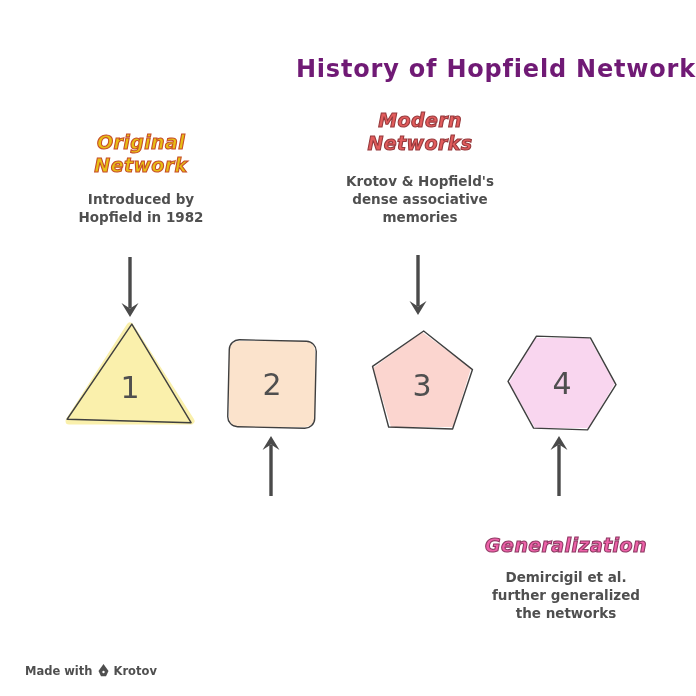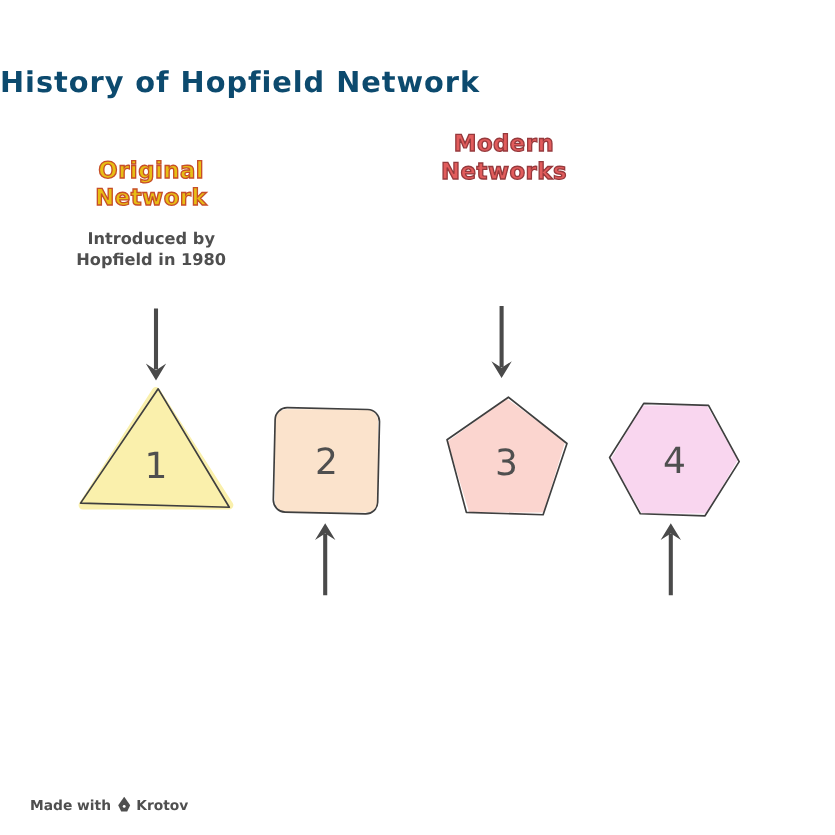--- a/index.html
+++ b/index.html
@@ -1,37 +1,37 @@
 <!DOCTYPE html>
 <html><head>
 <meta charset="utf-8">
 <style>
   html,body { margin:0; padding:0; background:#ffffff; }
   .canvas {
     position:relative; width:696px; height:696px; background:#ffffff;
     font-family:"DejaVu Sans", sans-serif; overflow:hidden;
   }
   .title {
-    position:absolute; top:55px; left:0; width:696px; text-align:left;
-    font-size:24px; font-weight:bold; color:#0c4a6e; letter-spacing:0.8px;
+    position:absolute; top:55px; left:0; width:696px; text-align:right;
+    font-size:24px; font-weight:bold; color:#701a75; letter-spacing:0.8px;
   }
   .ann { position:absolute; text-align:center; }
   .ann-heading {
     font-weight:bold; font-size:19px; line-height:1.22;
-    white-space:pre-line; letter-spacing:0.4px;
+    white-space:pre-line; letter-spacing:0.4px;font-style:italic;
   }
   .ann-body {
     font-weight:bold; font-size:13.5px; line-height:1.32; color:#4f4f4f;
     white-space:pre-line; margin-top:14px;
   }
   .hd-yellow { color:#e8be14; -webkit-text-stroke:1.1px #c74e28; }
   .hd-red    { color:#e25c5c; -webkit-text-stroke:1.1px #96393c; }
   .hd-orange { color:#ef8f3a; -webkit-text-stroke:1.1px #b85e19; }
   .hd-pink   { color:#ee61a9; -webkit-text-stroke:1.1px #8f3a63; }
-  #ann-original       { left:36px;  top:131px; width:180px; }
+  #ann-original       { left:51px;  top:131px; width:180px; }
   #ann-modern         { left:330px; top:109px; width:180px; }
   #ann-continuous     { left:181px; top:532px; width:180px; }
   #ann-generalization { left:466px; top:534px; width:200px; }
   #ann-modern .ann-body { margin-top:18px; }
   #ann-generalization .ann-body { margin-top:12px; }
   .arrow { position:absolute; }
   .shape { position:absolute; }
   .shape-number {
     font-family:"DejaVu Sans", sans-serif; font-size:30px; fill:#4f4f4f;
   }
@@ -48,26 +48,29 @@
 <body>
 
 <div class="canvas">
 
   <div class="title">History of Hopfield Network</div>
 
   <div class="ann" id="ann-original">
     <div class="ann-heading hd-yellow">Original
 Network</div>
     <div class="ann-body">Introduced by
-Hopfield in 1980</div>
+Hopfield in 1982</div>
   </div>
 
   <div class="ann" id="ann-modern">
     <div class="ann-heading hd-red">Modern
 Networks</div>
+    <div class="ann-body">Krotov &amp; Hopfield's
+dense associative
+memories</div>
   </div>
 
   <svg class="arrow" style="left:120px; top:256px;" width="20" height="62" viewBox="0 0 20 62">
     <line x1="10" y1="1" x2="10" y2="52" stroke="#4a4a4a" stroke-width="3.4"></line>
     <path d="M1.5 47 L10 61 L18.5 47 L10 52.5 Z" fill="#4a4a4a"></path>
   </svg>
   <svg class="arrow" style="left:408px; top:254px;" width="20" height="62" viewBox="0 0 20 62">
     <line x1="10" y1="1" x2="10" y2="52" stroke="#4a4a4a" stroke-width="3.4"></line>
     <path d="M1.5 47 L10 61 L18.5 47 L10 52.5 Z" fill="#4a4a4a"></path>
   </svg>
@@ -99,20 +102,26 @@
   <svg class="arrow" style="left:261px; top:435px;" width="20" height="62" viewBox="0 0 20 62">
     <line x1="10" y1="61" x2="10" y2="10" stroke="#4a4a4a" stroke-width="3.4"></line>
     <path d="M1.5 15 L10 1 L18.5 15 L10 9.5 Z" fill="#4a4a4a"></path>
   </svg>
   <svg class="arrow" style="left:549px; top:435px;" width="20" height="62" viewBox="0 0 20 62">
     <line x1="10" y1="61" x2="10" y2="10" stroke="#4a4a4a" stroke-width="3.4"></line>
     <path d="M1.5 15 L10 1 L18.5 15 L10 9.5 Z" fill="#4a4a4a"></path>
   </svg>
 
 
+  <div class="ann" id="ann-generalization">
+    <div class="ann-heading hd-pink">Generalization</div>
+    <div class="ann-body">Demircigil et al.
+further generalized
+the networks</div>
+  </div>
 
   <a class="footer" href="#">
     <span>Made with</span>
     <span class="nib">
       <svg width="11" height="13" viewBox="0 0 11 13">
         <path d="M5.5 0 L10.5 7 L8 12.3 L3 12.3 L0.5 7 Z" fill="#4f4f4f"></path>
         <circle cx="5.5" cy="8" r="1.2" fill="#ffffff"></circle>
       </svg>
     </span>
     <span>Krotov</span>

